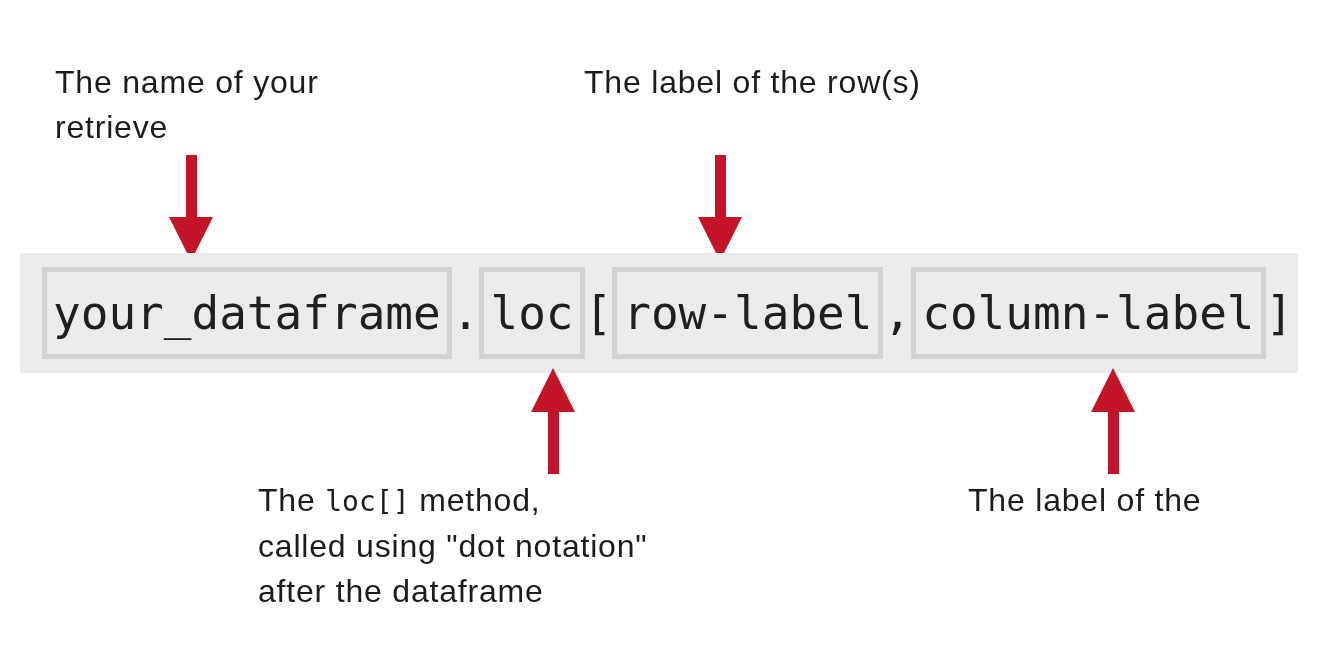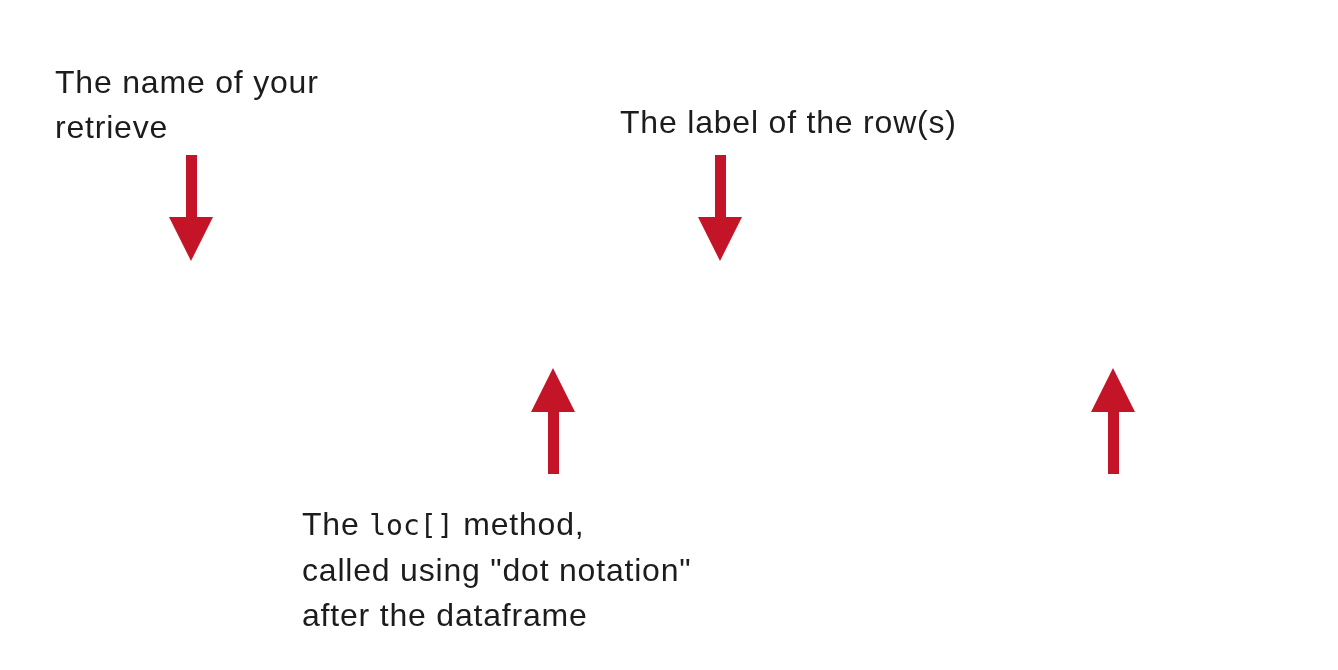--- a/index.html
+++ b/index.html
@@ -73,22 +73,22 @@
     border-left:22px solid transparent;
     border-right:22px solid transparent;
     border-bottom:44px solid var(--arrow-red);
   }
   .arrow-1{left:169px;top:155px;}
   .arrow-2{left:698px;top:155px;}
   .arrow-3{left:531px;top:368px;}
   .arrow-4{left:1091px;top:368px;}
 
   .ann-dataframe-name{left:55px;top:60px;}
-  .ann-row-label{left:620px;top:60px;margin-top:40px;}
-  .ann-loc-method{left:258px;top:502px;margin-left:44px;}
+  .ann-row-label{left:584px;top:60px;}
+  .ann-loc-method{left:258px;top:478px;}
   .ann-column-label{left:968px;top:478px;}
 </style>
 </head>
 <body>
 
 <div class="canvas">
 
   <div class="ann ann-dataframe-name">
     <div>The name of your</div>
     <div>retrieve</div>
@@ -100,32 +100,51 @@
 
   <div class="arrow arrow-1">
     <div class="shaft"></div>
     <div class="head-down"></div>
   </div>
   <div class="arrow arrow-2">
     <div class="shaft"></div>
     <div class="head-down"></div>
   </div>
 
+  <div class="code-strip">
+    <span class="code-box">
+      <span>your_dataframe</span>
+    </span>
+    <span class="code-plain">.</span>
+    <span class="code-box">
+      <span>loc</span>
+    </span>
+    <span class="code-plain">[</span>
+    <span class="code-box">
+      <span>row-label</span>
+    </span>
+    <span class="code-plain">,</span>
+    <span class="code-box">
+      <span>column-label</span>
+    </span>
+    <span class="code-plain">]</span>
+  </div>
 
   <div class="arrow arrow-3">
     <div class="head-up"></div>
     <div class="shaft"></div>
   </div>
   <div class="arrow arrow-4">
     <div class="head-up"></div>
     <div class="shaft"></div>
   </div>
 
   <div class="ann ann-loc-method">
     <div><span>The </span><span class="ann-code">loc[]</span><span> method,</span></div>
     <div>called using "dot notation"</div>
     <div>after the dataframe</div>
   </div>
 
   <div class="ann ann-column-label">
+    <div>The label of the</div>
   </div>
 
 </div>
 
 </body></html>

